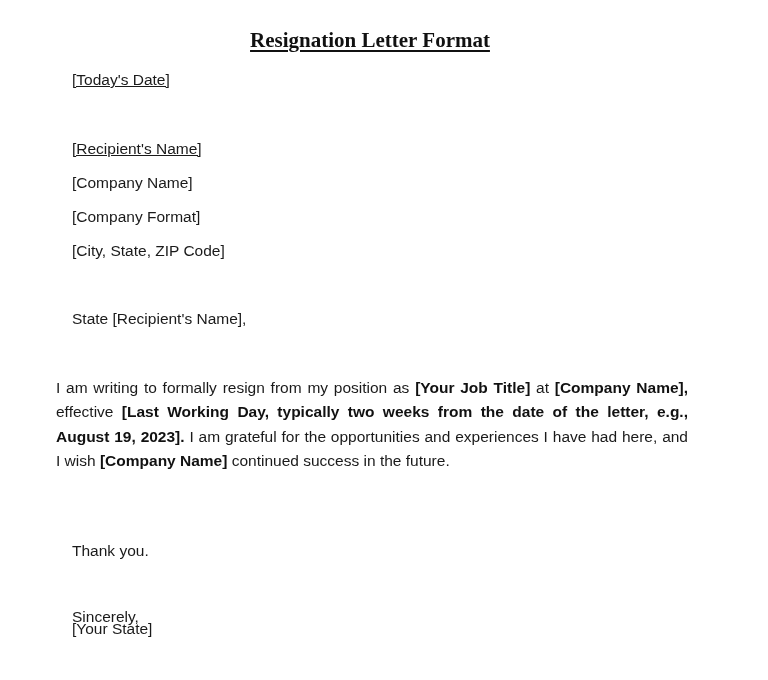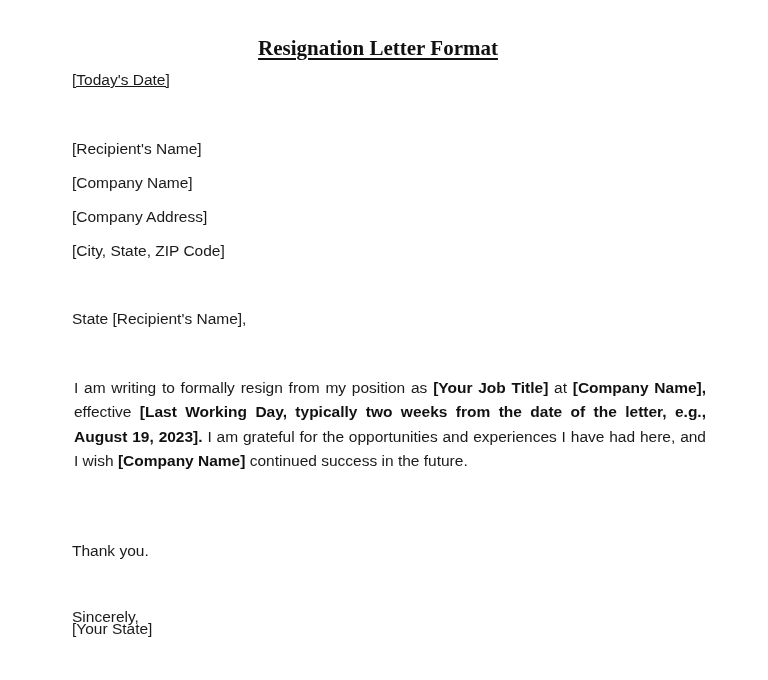--- a/index.html
+++ b/index.html
@@ -21,33 +21,33 @@
       left: 0;
       width: 724px;
       text-align: center;
       font-family: "Liberation Serif", "DejaVu Serif", serif;
       font-weight: bold;
       font-size: 21px;
       text-decoration: underline;
       text-underline-offset: 3px;
       text-decoration-thickness: 1.5px;
       color: #111111;
-      margin: 16px;
+      margin: 8px;
     }
     .line {
       position: absolute;
       left: 72px;
       font-size: 15.5px;
       line-height: 20px;
       white-space: nowrap;
       margin: 0;
     }
     .body-para {
       position: absolute;
-      left: 74px;
+      left: 56px;
       top: 376px;
       width: 632px;
       font-size: 15.5px;
       line-height: 24.3px;
       text-align: justify;
       margin: 0;
     }
     .body-para b {
       font-weight: bold;
       color: #111111;
@@ -55,23 +55,23 @@
   </style>
 </head>
 <body>
 
 <div>
   <h1 class="title">Resignation Letter Format</h1>
 
   <p class="line" style="top:70px;text-decoration:underline;">[Today's Date]</p>
 
   <div>
-    <p class="line" style="top:139px;">[Recipient's Name]</p>
+    <p class="line" style="top:139px;text-decoration:underline;">[Recipient's Name]</p>
     <p class="line" style="top:173px;">[Company Name]</p>
-    <p class="line" style="top:207px;">[Company Address]</p>
+    <p class="line" style="top:207px;">[Company Format]</p>
     <p class="line" style="top:241px;">[City, State, ZIP Code]</p>
   </div>
 
   <p class="line" style="top:309px;">State [Recipient's Name],</p>
 
   <p class="body-para"><span>I am writing to formally resign from my position as </span><b>[Your Job Title]</b><span> at </span><b>[Company Name],</b><span> effective </span><b>[Last Working Day, typically two weeks from the date of the letter, e.g., August 19, 2023].</b><span> I am grateful for the opportunities and experiences I have had here, and I wish </span><b>[Company Name]</b><span> continued success in the future.</span></p>
 
   <p class="line" style="top:541px;">Thank you.</p>
 
   <p class="line" style="top:607px;">Sincerely,</p>

